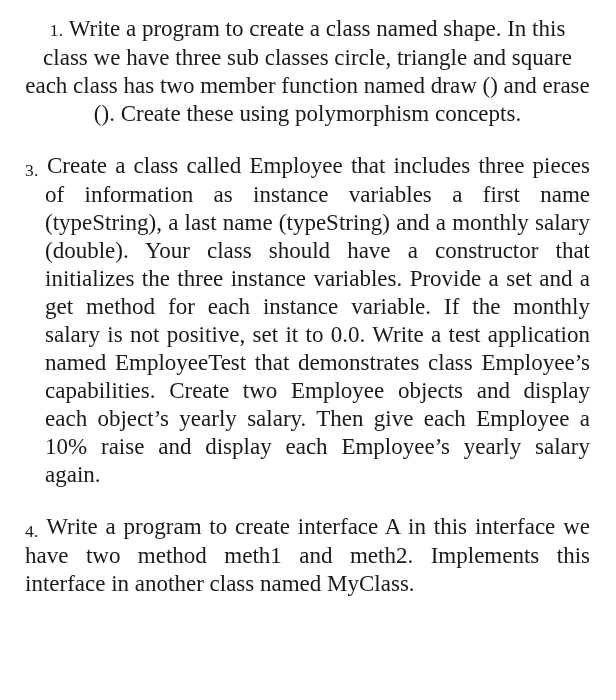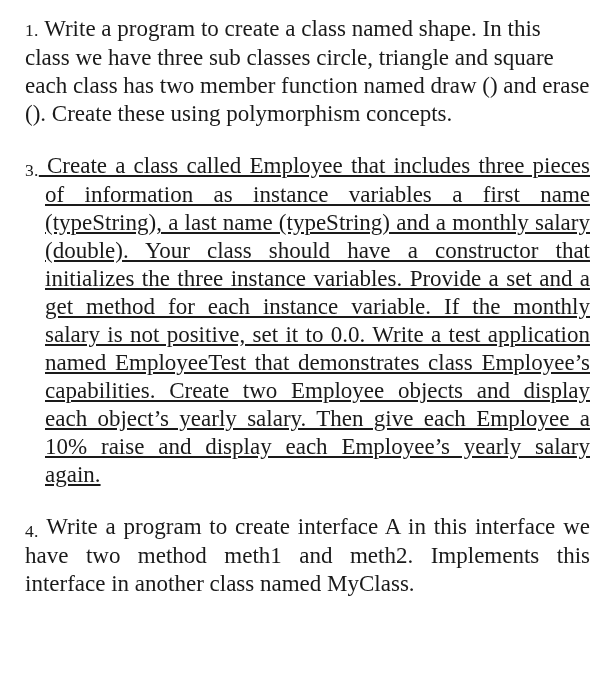--- a/index.html
+++ b/index.html
@@ -19,34 +19,33 @@
     line-height: 28px;
     color: #1a1a1a;
     overflow: hidden;
   }
   .exercise-list {
     margin: 0;
     padding: 0;
   }
   .item {
     margin: 0 0 24px 0;
-    text-align: left;
+    text-align: center;
   }
   .item:last-child {
     margin-bottom: 0;
     margin-top: 24px;
   }
   .item.justify {
     text-align: justify;
   }
   
   .item.hanging {
     padding-left: 20px;
     text-indent: -20px;
-    text-decoration: underline;
   }
   
   .num {
     font-size: 0.76em;
     letter-spacing: 0.02em;
   }
   .num.desc {
     position: relative;
     top: 0.15em;
   }

